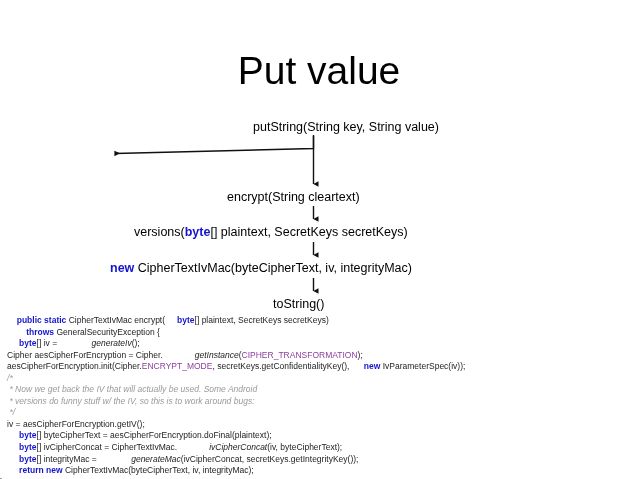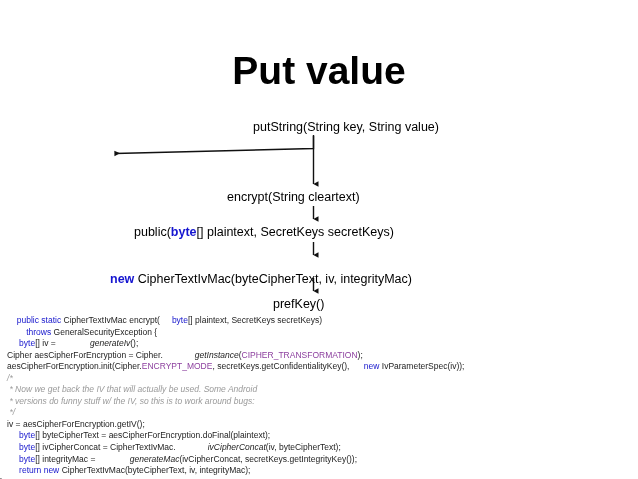--- a/index.html
+++ b/index.html
@@ -18,21 +18,21 @@
 
   
   .slide-title {
     position: absolute;
     top: 48px;
     left: 0;
     width: 638px;
     text-align: center;
     font-size: 39px;
     line-height: 46px;
-    font-weight: bold;
+    font-weight: normal;
     color: #000000;
     letter-spacing: 0px;
   }
 
   
   .flow {
     position: absolute;
     top: 0;
     left: 0;
     width: 638px;
@@ -55,42 +55,42 @@
   }
   .kw {
     color: #1515d0;
     font-weight: bold;
   }
 
   .lbl-putstring   { left: 253px; top: 120px; }
   .lbl-hashprefkey { left: 36px;  top: 155px; }
   .lbl-encrypt-str { left: 227px; top: 190px; text-align: right; }
   .lbl-encrypt-byte{ left: 134px; top: 225px; }
-  .lbl-new-ctim    { left: 110px; top: 261px; margin-top: 11px; }
+  .lbl-new-ctim    { left: 110px; top: 261px; }
   .lbl-tostring    { left: 273px; top: 297px; }
 
   
   .code {
     position: absolute;
     left: 0;
     top: 315px;
     width: 638px;
     font-family: "Liberation Sans", sans-serif;
     font-size: 8.5px;
     line-height: 11.55px;
     color: #222222;
     white-space: pre;
   }
   .code .ln {
     display: block;
     height: 11.55px;
   }
   .c-kw {
     color: #1515cc;
-    font-weight: normal;
+    font-weight: bold;
     padding-left: 12px;
   }
   .c-const {
     color: #8c3f9e;
   }
   .c-meth {
     font-style: italic;
     padding-left: 32px;
   }
   .c-cmt {
@@ -124,20 +124,20 @@
     <path d="M313.5,242 L313.5,255" stroke="#111111" stroke-width="1.4" fill="none" marker-end="url(#arrowDown)"></path>
 
     <path d="M313.5,278 L313.5,291" stroke="#111111" stroke-width="1.4" fill="none" marker-end="url(#arrowDown)"></path>
   </svg>
 
   <div class="flow-label lbl-putstring">putString(String key, String value)</div>
 
 
   <div class="flow-label lbl-encrypt-str">encrypt(String cleartext)</div>
 
-  <div class="flow-label lbl-encrypt-byte"><span>public(</span><span class="kw">byte</span><span>[] plaintext, SecretKeys secretKeys)</span></div>
+  <div class="flow-label lbl-encrypt-byte"><span>versions(</span><span class="kw">byte</span><span>[] plaintext, SecretKeys secretKeys)</span></div>
 
   <div class="flow-label lbl-new-ctim"><span class="kw">new</span><span> CipherTextIvMac(byteCipherText, iv, integrityMac)</span></div>
 
-  <div class="flow-label lbl-tostring">prefKey()</div>
+  <div class="flow-label lbl-tostring">toString()</div>
 </div>
 
 <div class="code" id="code-block"><span class="ln"><span>  </span><span class="c-kw">public static</span><span> CipherTextIvMac encrypt(</span><span class="c-kw">byte</span><span>[] plaintext, SecretKeys secretKeys)</span></span><span class="ln"><span>      </span><span class="c-kw">throws</span><span> GeneralSecurityException {</span></span><span class="ln"><span>   </span><span class="c-kw">byte</span><span>[] iv = </span><span class="c-meth">generateIv</span><span>();</span></span><span class="ln"><span>   Cipher aesCipherForEncryption = Cipher.</span><span class="c-meth">getInstance</span><span>(</span><span class="c-const">CIPHER_TRANSFORMATION</span><span>);</span></span><span class="ln"><span>   aesCipherForEncryption.init(Cipher.</span><span class="c-const">ENCRYPT_MODE</span><span>, secretKeys.getConfidentialityKey(), </span><span class="c-kw">new</span><span> IvParameterSpec(iv));</span></span><span class="ln"><span class="c-cmt">   /*</span></span><span class="ln"><span class="c-cmt">    * Now we get back the IV that will actually be used. Some Android</span></span><span class="ln"><span class="c-cmt">    * versions do funny stuff w/ the IV, so this is to work around bugs:</span></span><span class="ln"><span class="c-cmt">    */</span></span><span class="ln"><span>   iv = aesCipherForEncryption.getIV();</span></span><span class="ln"><span>   </span><span class="c-kw">byte</span><span>[] byteCipherText = aesCipherForEncryption.doFinal(plaintext);</span></span><span class="ln"><span>   </span><span class="c-kw">byte</span><span>[] ivCipherConcat = CipherTextIvMac.</span><span class="c-meth">ivCipherConcat</span><span>(iv, byteCipherText);</span></span><span class="ln"><span>   </span><span class="c-kw">byte</span><span>[] integrityMac = </span><span class="c-meth">generateMac</span><span>(ivCipherConcat, secretKeys.getIntegrityKey());</span></span><span class="ln"><span>   </span><span class="c-kw">return new</span><span> CipherTextIvMac(byteCipherText, iv, integrityMac);</span></span><span class="ln"><span>}</span></span></div>
 
 </body></html>

